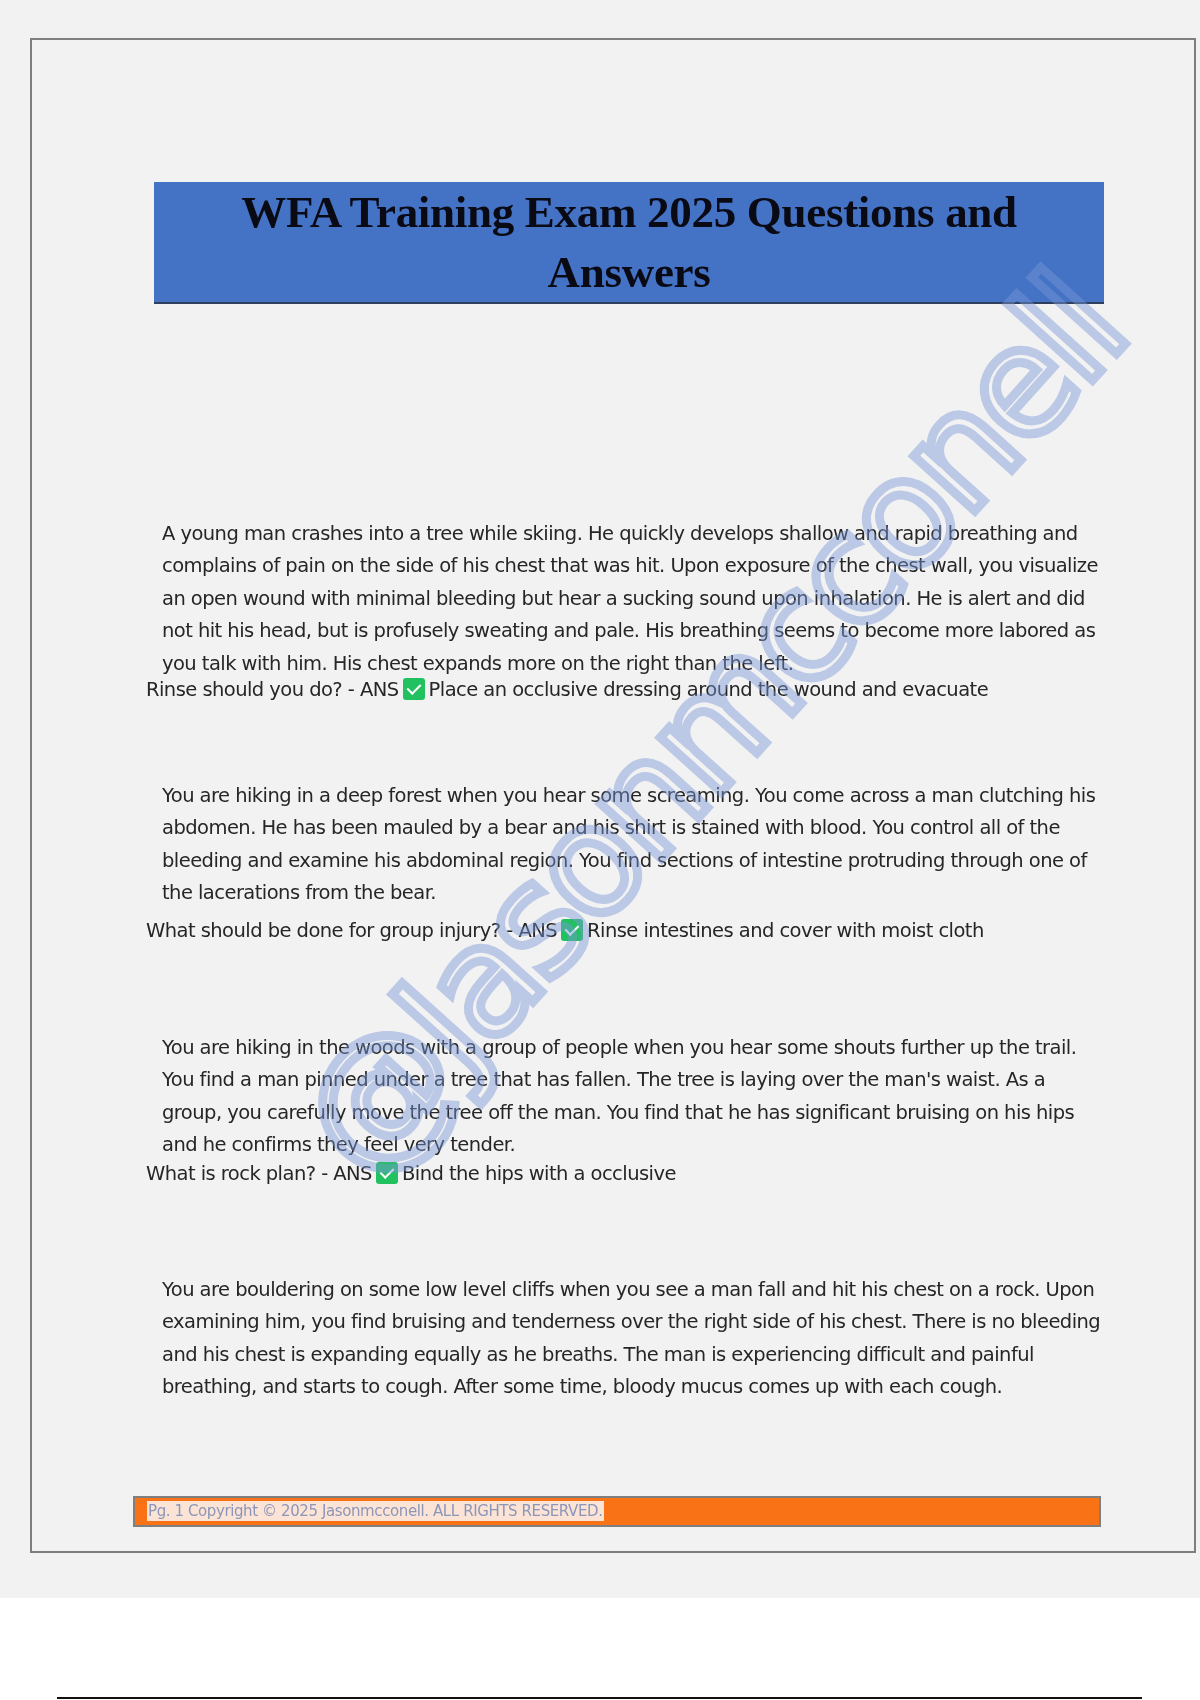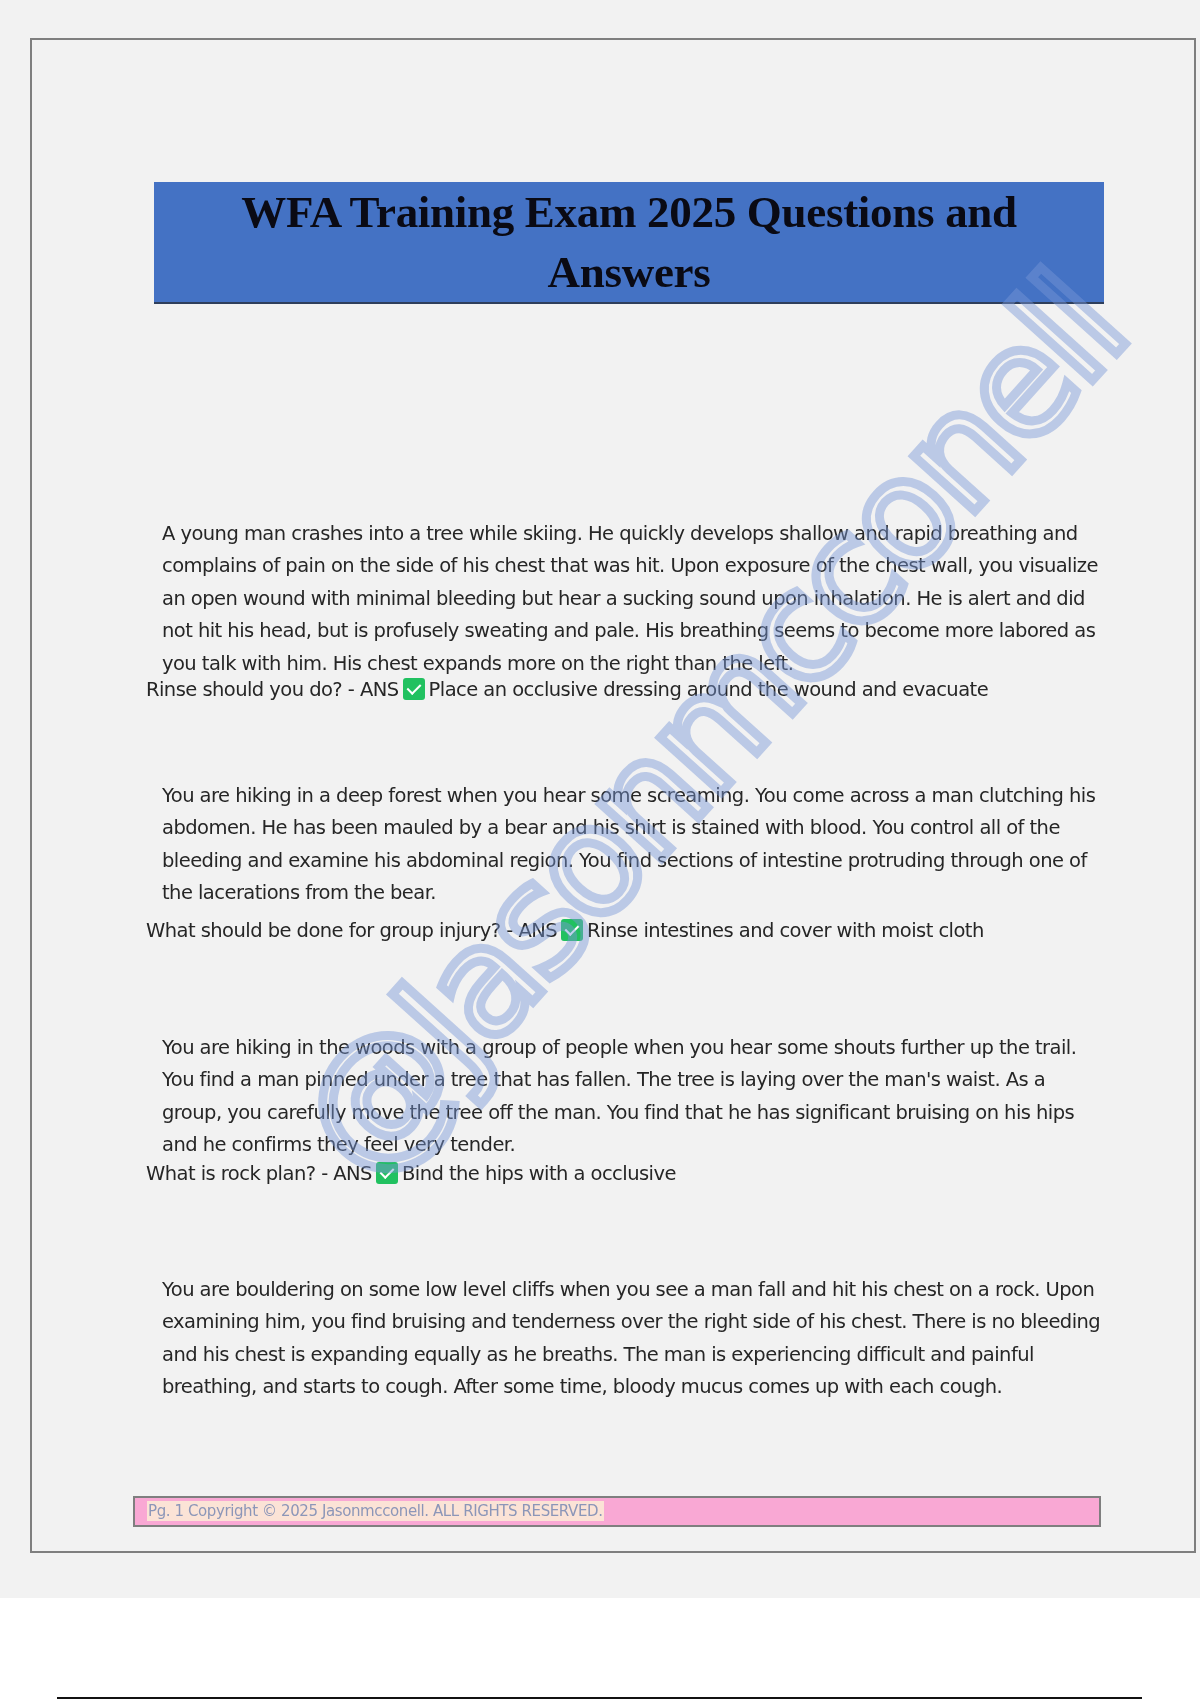--- a/index.html
+++ b/index.html
@@ -42,21 +42,21 @@
   .check {
     display: inline-block; width: 22px; height: 22px; background: #21c160;
     border-radius: 3px; vertical-align: -4px; margin: 0 4px 0 4px; position: relative;
   }
   .check::after {
     content: ""; position: absolute; left: 7px; top: 3px; width: 6px; height: 11px;
     border: solid #ffffff; border-width: 0 2.5px 2.5px 0; transform: rotate(45deg);
   }
   .footer-box {
     position: absolute; left: 133px; top: 1496px; width: 968px; height: 31px;
-    border: 2px solid #7f7f7f; box-sizing: border-box; background: #f9a8d4;
+    border: 2px solid #7f7f7f; box-sizing: border-box; background: #f97316;
   }
   .footer-text {
     position: absolute; left: 12px; top: 3px; font-family: "DejaVu Sans", sans-serif;
     font-size: 15px; letter-spacing: -0.4px; color: #8c96b8; background: #fbe3d6;
     line-height: 20px; padding: 0 1px;
   }
   .watermark {
     position: absolute; left: 175px; top: 745px; width: 930px; height: 120px;
     transform: rotate(-48deg); transform-origin: center center;
     font-family: "DejaVu Sans", sans-serif; font-size: 150px; line-height: 120px;

